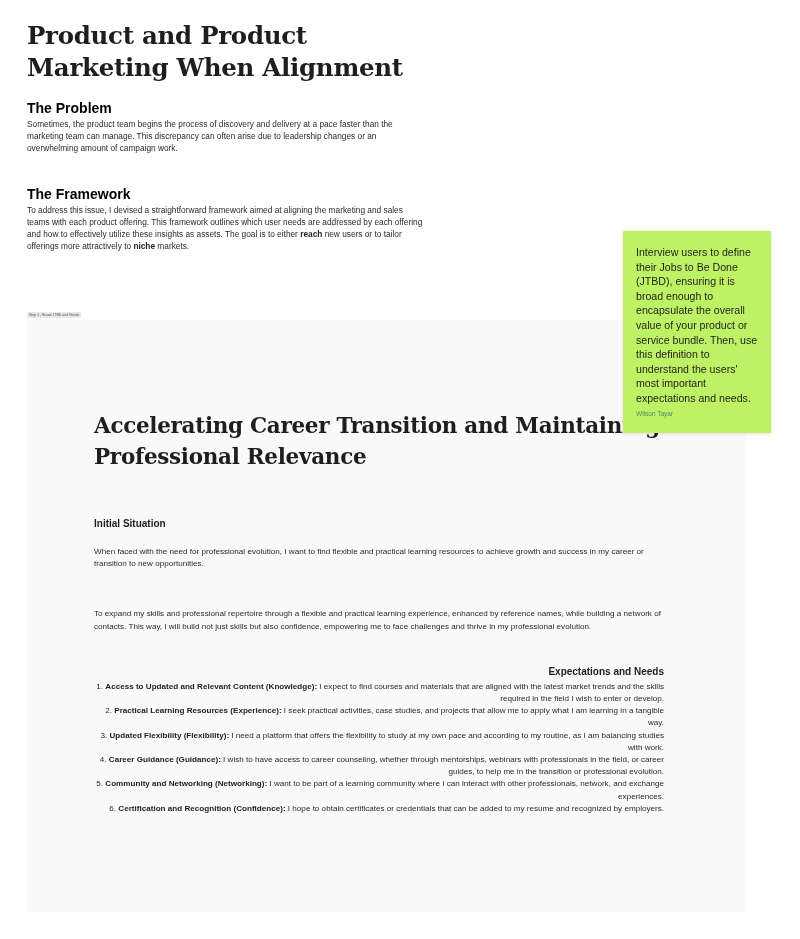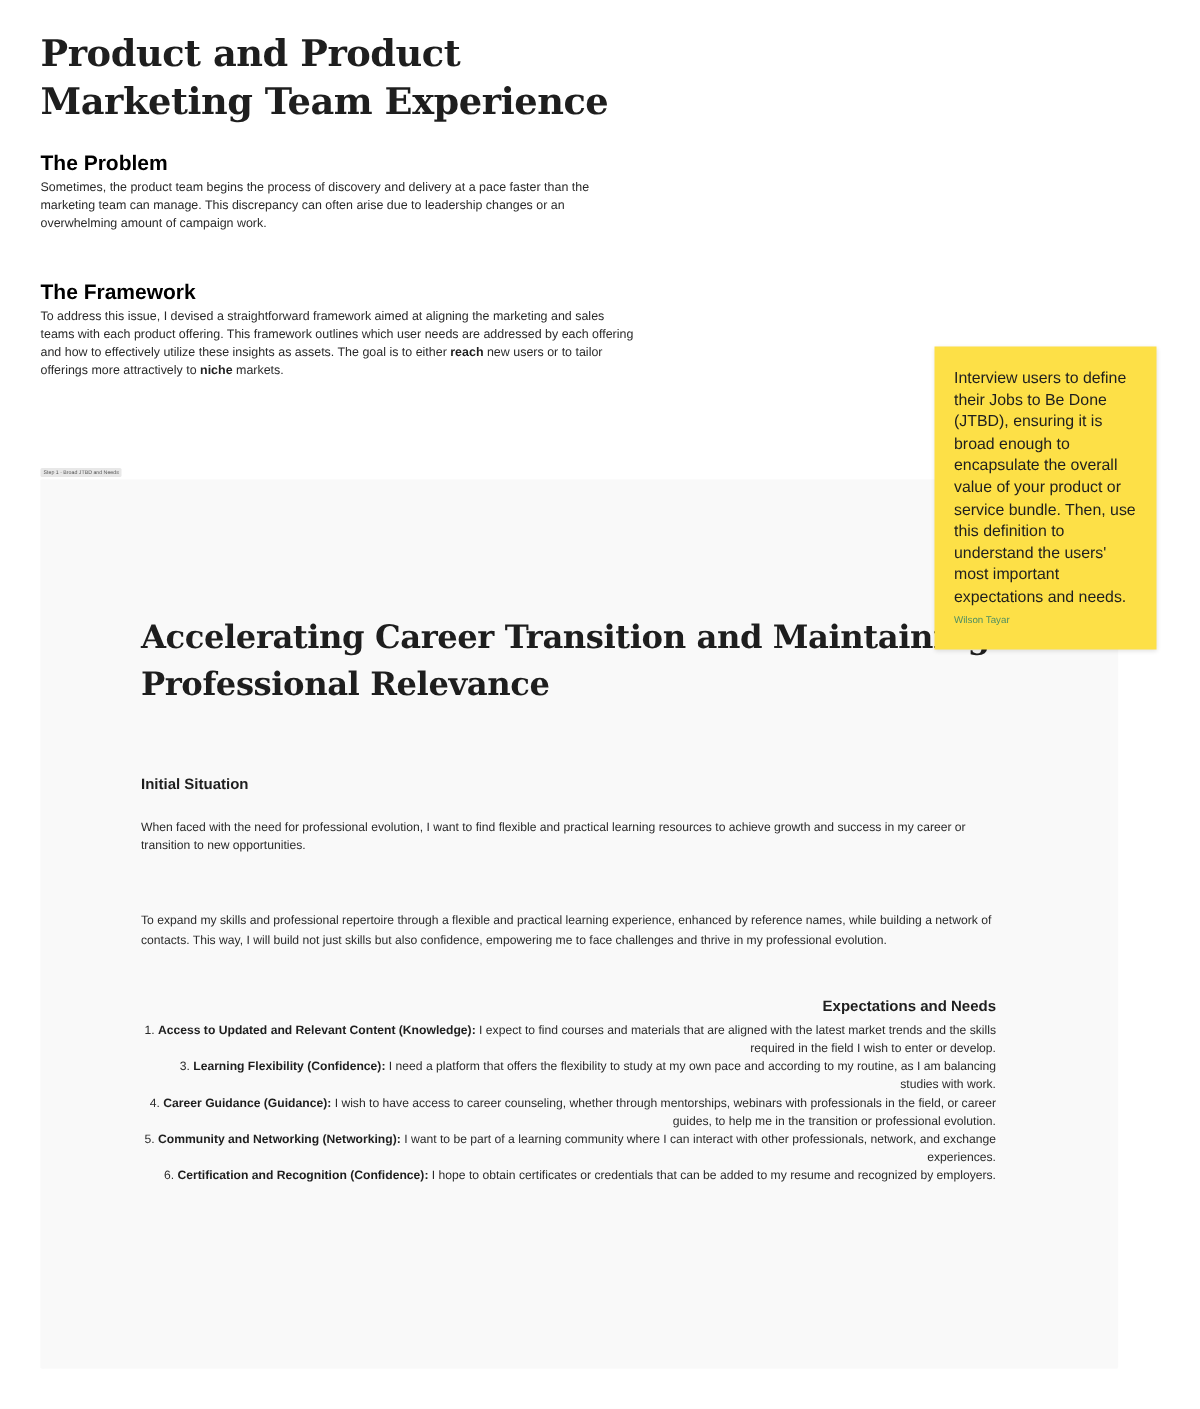--- a/index.html
+++ b/index.html
@@ -39,31 +39,31 @@
     }
     .fsec { margin-top: 38px; }
     .fsec.first { margin-top: 44px; }
     .fsec h3 { font-weight: bold; font-size: 10px; line-height: 16px; color: #1e1e1e; }
     .fsec p, .fsec li { font-size: 8.1px; line-height: 12.2px; color: #2a2a2a; }
     .fsec p { margin-top: 14px; }
     .fsec ol { list-style: none; margin-top: 1px; }
 
     .sticky {
       position: absolute; left: 623px; top: 231px; width: 148px; height: 202px;
-      background: #fde047; box-shadow: 0 1px 3px rgba(0,0,0,0.12);
+      background: #bef264; box-shadow: 0 1px 3px rgba(0,0,0,0.12);
       padding: 14px 12px 0 13px;
     }
     .sticky-text { font-size: 10.6px; line-height: 14.6px; color: #1e1e1e; }
     .sticky-author { font-size: 6.5px; color: #4c8d63; margin-top: 4px; }
   </style>
 </head>
 <body>
 
 <div class="doc-header">
-  <h1 class="doc-title">Product and Product Marketing Team Experience</h1>
+  <h1 class="doc-title">Product and Product Marketing When Alignment</h1>
 
   <div class="section">
     <h2>The Problem</h2>
     <p>Sometimes, the product team begins the process of discovery and delivery at a pace faster than the marketing team can manage. This discrepancy can often arise due to leadership changes or an overwhelming amount of campaign work.</p>
   </div>
 
   <div class="section framework">
     <h2>The Framework</h2>
     <p><span>To address this issue, I devised a straightforward framework aimed at aligning the marketing and sales teams with each product offering. This framework outlines which user needs are addressed by each offering and how to effectively utilize these insights as assets. The goal is to either </span><b>reach</b><span> new users or to tailor offerings more attractively to </span><b>niche</b><span> markets.</span></p>
   </div>
@@ -81,21 +81,22 @@
     </div>
 
     <div class="fsec">
       <p>To expand my skills and professional repertoire through a flexible and practical learning experience, enhanced by reference names, while building a network of contacts. This way, I will build not just skills but also confidence, empowering me to face challenges and thrive in my professional evolution.</p>
     </div>
 
     <div class="fsec" style="margin-top:31px;text-align:right;">
       <h3>Expectations and Needs</h3>
       <ol>
         <li><span>1. </span><b>Access to Updated and Relevant Content (Knowledge):</b><span> I expect to find courses and materials that are aligned with the latest market trends and the skills required in the field I wish to enter or develop.</span></li>
-        <li><span>3. </span><b>Learning Flexibility (Confidence):</b><span> I need a platform that offers the flexibility to study at my own pace and according to my routine, as I am balancing studies with work.</span></li>
+        <li><span>2. </span><b>Practical Learning Resources (Experience):</b><span> I seek practical activities, case studies, and projects that allow me to apply what I am learning in a tangible way.</span></li>
+        <li><span>3. </span><b>Updated Flexibility (Flexibility):</b><span> I need a platform that offers the flexibility to study at my own pace and according to my routine, as I am balancing studies with work.</span></li>
         <li><span>4. </span><b>Career Guidance (Guidance):</b><span> I wish to have access to career counseling, whether through mentorships, webinars with professionals in the field, or career guides, to help me in the transition or professional evolution.</span></li>
         <li><span>5. </span><b>Community and Networking (Networking):</b><span> I want to be part of a learning community where I can interact with other professionals, network, and exchange experiences.</span></li>
         <li><span>6. </span><b>Certification and Recognition (Confidence):</b><span> I hope to obtain certificates or credentials that can be added to my resume and recognized by employers.</span></li>
       </ol>
     </div>
   </div>
 </div>
 
 <div class="sticky">
   <p class="sticky-text">Interview users to define their Jobs to Be Done (JTBD), ensuring it is broad enough to encapsulate the overall value of your product or service bundle. Then, use this definition to understand the users' most important expectations and needs.</p>

